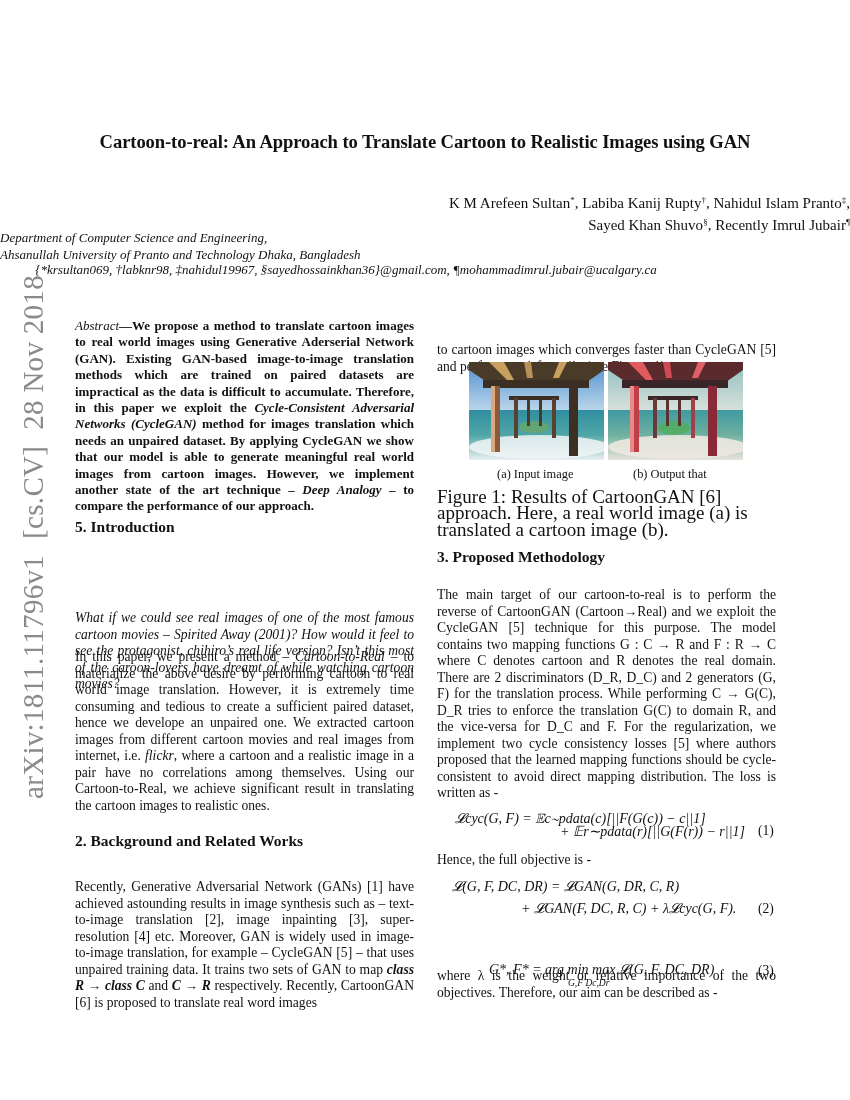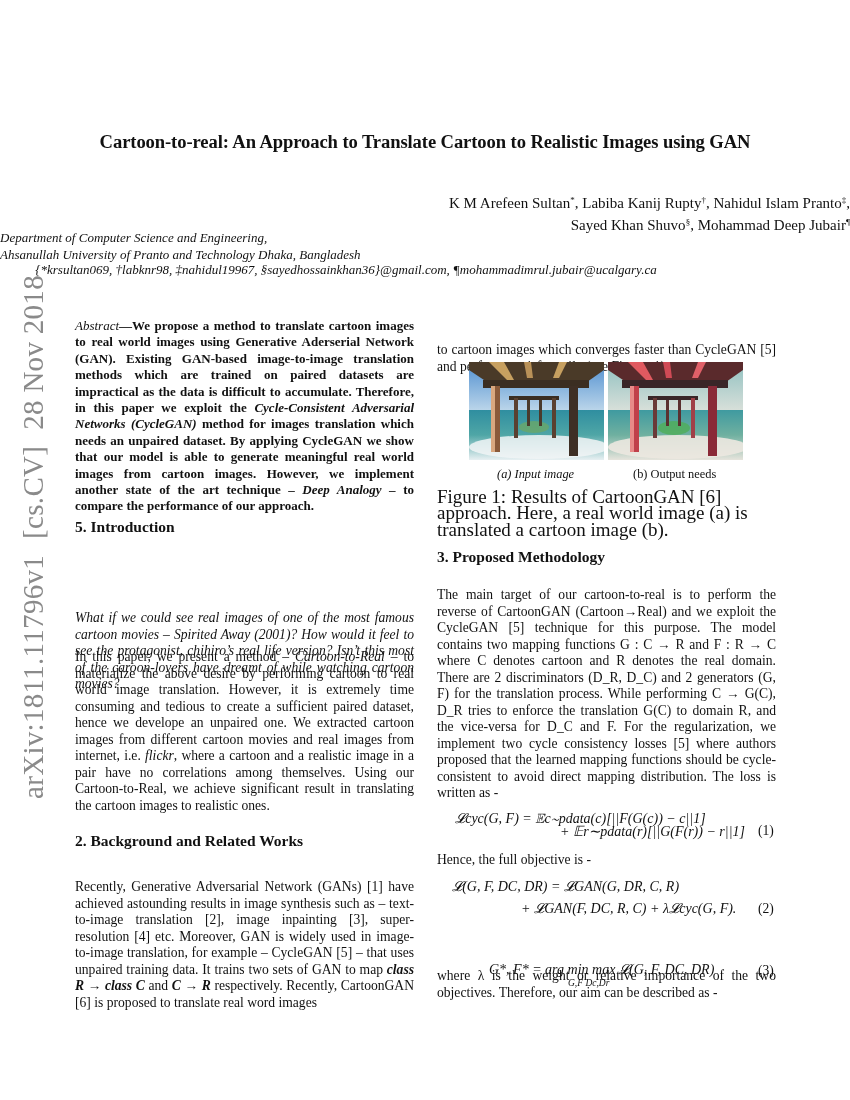--- a/index.html
+++ b/index.html
@@ -52,21 +52,21 @@
   <span>arXiv:1811.11796v1</span><span>[cs.CV]</span><span style="margin-right:0">28 Nov 2018</span>
 </div>
 
 <div class="title">Cartoon-to-real: An Approach to Translate Cartoon to Realistic Images using GAN</div>
 
 <div class="authors">
   <div>
     <span>K M Arefeen Sultan</span><sup>*</sup>, <span>Labiba Kanij Rupty</span><sup>†</sup>, <span>Nahidul Islam Pranto</span><sup>‡</sup>,
   </div>
   <div>
-    <span>Sayed Khan Shuvo</span><sup>§</sup>, <span>Mohammad Deep Jubair</span><sup>¶</sup>
+    <span>Sayed Khan Shuvo</span><sup>§</sup>, <span>Recently Imrul Jubair</span><sup>¶</sup>
   </div>
 </div>
 
 <div class="affil">
   <div>Department of Computer Science and Engineering,</div>
   <div>Ahsanullah University of Pranto and Technology Dhaka, Bangladesh</div>
 </div>
 <div class="emails">{*krsultan069, †labknr98, ‡nahidul19967, §sayedhossainkhan36}@gmail.com, ¶mohammadimrul.jubair@ucalgary.ca</div>
 
 <div class="col col-left abstract">
@@ -147,22 +147,22 @@
       <rect x="22" y="24" width="9" height="66" fill="#c0404a"></rect>
       <rect x="22" y="24" width="4" height="66" fill="#e88a88"></rect>
       <rect x="100" y="24" width="9" height="70" fill="#8a2a38"></rect>
       <rect x="45" y="36" width="4" height="40" fill="#6a3a38"></rect>
       <rect x="83" y="36" width="4" height="40" fill="#a04048"></rect>
       <rect x="58" y="38" width="3" height="26" fill="#5a3030"></rect>
       <rect x="70" y="38" width="3" height="26" fill="#5a3030"></rect>
     </svg>
   </div>
 </div>
-<div class="subcap" style="left:497px;font-style:italic;">(a) Input image</div>
-<div class="subcap" style="left:633px;">(b) Output needs</div>
+<div class="subcap" style="left:497px;">(a) Input image</div>
+<div class="subcap" style="left:633px;">(b) Output that</div>
 <div class="figcap">Figure 1: Results of CartoonGAN [6] approach. Here, a real world image (a) is translated a cartoon image (b).</div>
 
 <div class="sec-head" style="left:437px; top:548px;">3.  Proposed Methodology</div>
 <div class="p" style="left:437px; top:587px;">The main target of our cartoon-to-real is to perform the reverse of CartoonGAN (Cartoon→Real) and we exploit the CycleGAN [5] technique for this purpose. The model contains two mapping functions G : C → R and F : R → C where C denotes cartoon and R denotes the real domain. There are 2 discriminators (D_R, D_C) and 2 generators (G, F) for the translation process. While performing C → G(C), D_R tries to enforce the translation G(C) to domain R, and the vice-versa for D_C and F. For the regularization, we implement two cycle consistency losses [5] where authors proposed that the learned mapping functions should be cycle-consistent to avoid direct mapping distribution. The loss is written as -</div>
 
 <div class="eq" style="left:455px; top:811px;">𝓛cyc(G, F) = 𝔼c∼pdata(c)[||F(G(c)) − c||1]</div>
 <div class="eq" style="left:560px; top:822px; top:823px;">+ 𝔼r∼pdata(r)[||G(F(r)) − r||1]</div>
 <div class="eq-num" style="left:758px; top:823px;">(1)</div>
 
 <div class="p" style="left:437px; top:852px;">Hence, the full objective is -</div>

